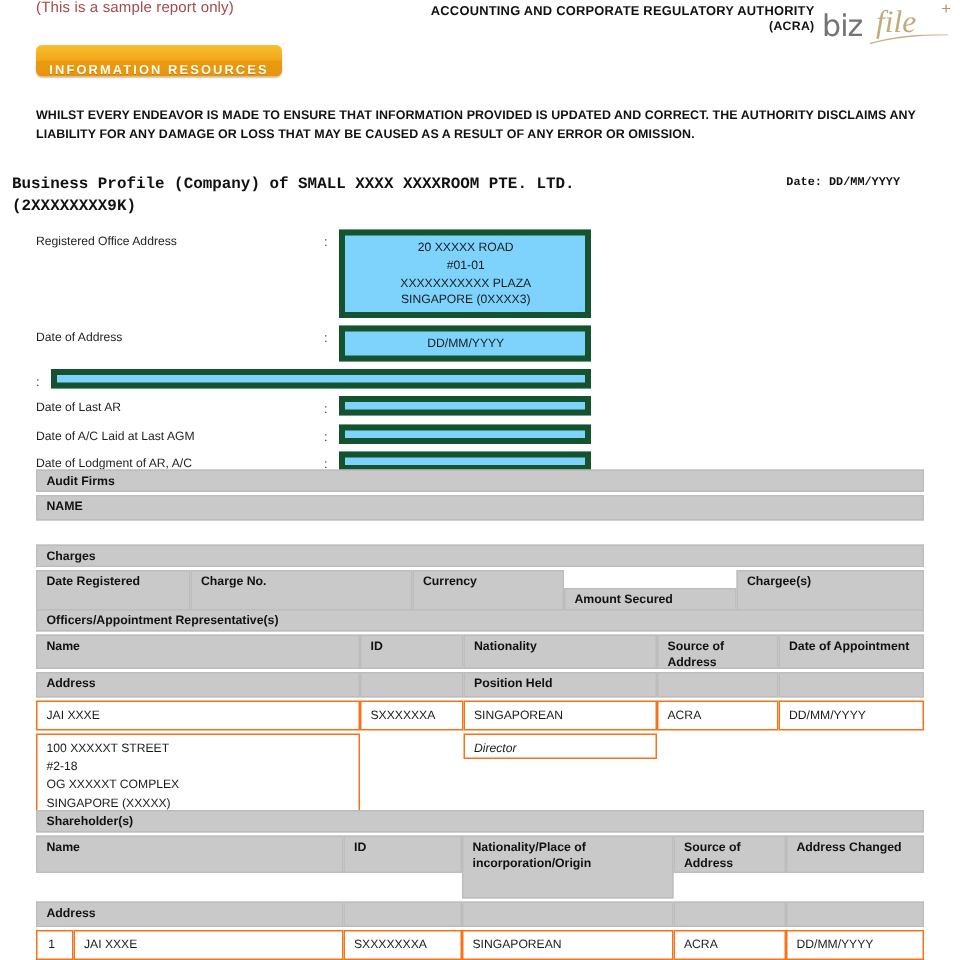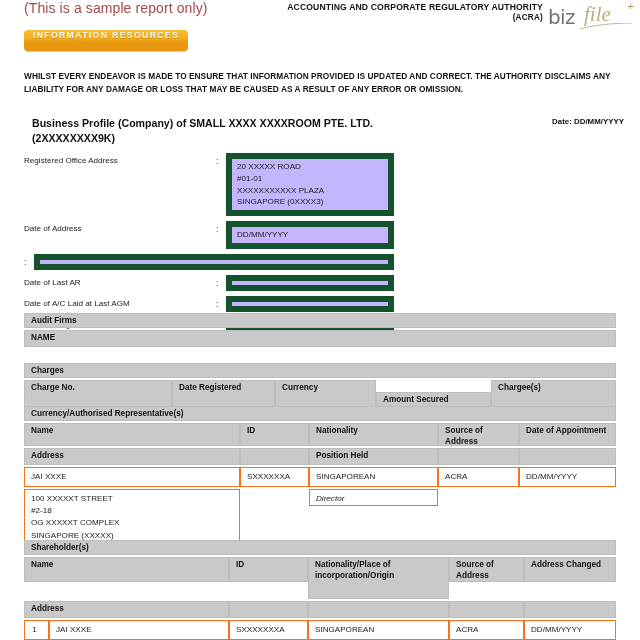--- a/index.html
+++ b/index.html
@@ -26,21 +26,21 @@
 
   
   .hdr {
     position: relative;
     height: 58px;
   }
   .sample-note {
     position: absolute;
     left: 24px;
     top: 0px;
-    font-size: 14px;
+    font-size: 10px;
     color: #a34a4a;
     letter-spacing: .1px;
     white-space: nowrap;
   }
   .acra-block {
     position: absolute;
     right: 97px;
     top: 2px;
     text-align: right;
     line-height: 1.25;
@@ -106,21 +106,21 @@
   .info-btn {
     position: absolute;
     left: 24px;
     top: 30px;
     width: 164px;
     height: 21px;
     border-radius: 4px;
     background: linear-gradient(to bottom, #f7bf2e 0%, #f2a81b 48%, #e99a10 52%, #e8940c 100%);
     box-shadow: 0 1px 1px rgba(0,0,0,.22);
     display: flex;
-    align-items: flex-start;
+    align-items: flex-end;
     justify-content: center;
   }
   .info-btn-label {
     font-size: 8.6px;
     font-weight: bold;
     letter-spacing: 1.4px;
     color: #fffdf4;
     text-shadow: 0 1px 0 rgba(150,95,0,.45);
     white-space: nowrap;
   }
@@ -134,23 +134,24 @@
     font-size: 8.3px;
     font-weight: bold;
     line-height: 1.62;
     letter-spacing: .05px;
     color: #111;
   }
 
   
   .title-row {
     position: absolute;
-    left: 32px;
+    left: 8px;
     top: 116px;
     width: 592px;
+    font-family: Liberation Mono, monospace;
   }
   .biz-title {
     font-size: 10.6px;
     font-weight: bold;
     color: #111;
     line-height: 1.42;
     max-width: 470px;
   }
   .biz-title .uen {
     display: block;
@@ -188,27 +189,28 @@
   .fcolon {
     width: 10px;
     flex: 0 0 10px;
     font-size: 8.5px;
     color: #333;
     padding-top: 3px;
   }
   .fbox {
     flex: 1 1 auto;
     min-height: 13px;
-    border: 6px solid #14532d;
-    background: #c4b5fd;
+    border: 4px solid #14532d;
+    background: #7dd3fc;
     font-size: 8.1px;
     color: #1a1a1a;
     padding: 2px 4px 2px 5px;
     line-height: 1.46;
     box-sizing: border-box;
+    text-align: center;
   }
   .fbox.tall {
     min-height: 47px;
   }
   .fbox .ln { display: block; white-space: nowrap; }
 
   
   .sect {
     position: absolute;
     left: 24px;
@@ -341,30 +343,30 @@
   <div class="sect" style="top:313px;">
     <div class="bar">Audit Firms</div>
     <div class="hrow">
       <div class="hcell" style="width:592px;">NAME</div>
     </div>
   </div>
 
   <div class="sect" style="top:363px;">
     <div class="bar">Charges</div>
     <div class="hrow">
+      <div class="hcell" style="width:103px;">Date Registered</div>
       <div class="hcell" style="width:148px;">Charge No.</div>
-      <div class="hcell" style="width:103px;">Date Registered</div>
       <div class="hcell" style="width:101px;">Currency</div>
       <div class="hcell" style="width:115px;margin-top:12px;">Amount Secured</div>
       <div class="hcell" style="width:125px;">Chargee(s)</div>
     </div>
   </div>
 
   <div class="sect" style="top:406px;">
-    <div class="bar">Currency/Authorised Representative(s)</div>
+    <div class="bar">Officers/Appointment Representative(s)</div>
 
     <div class="hrow">
       <div class="hcell" style="width:216px;height:23px;">Name</div>
       <div class="hcell" style="width:69px;height:23px;">ID</div>
       <div class="hcell" style="width:129px;height:23px;">Nationality</div>
       <div class="hcell" style="width:81px;height:23px;">Source of Address</div>
       <div class="hcell" style="width:97px;height:23px;">Date of Appointment</div>
     </div>
 
     <div class="hrow">

